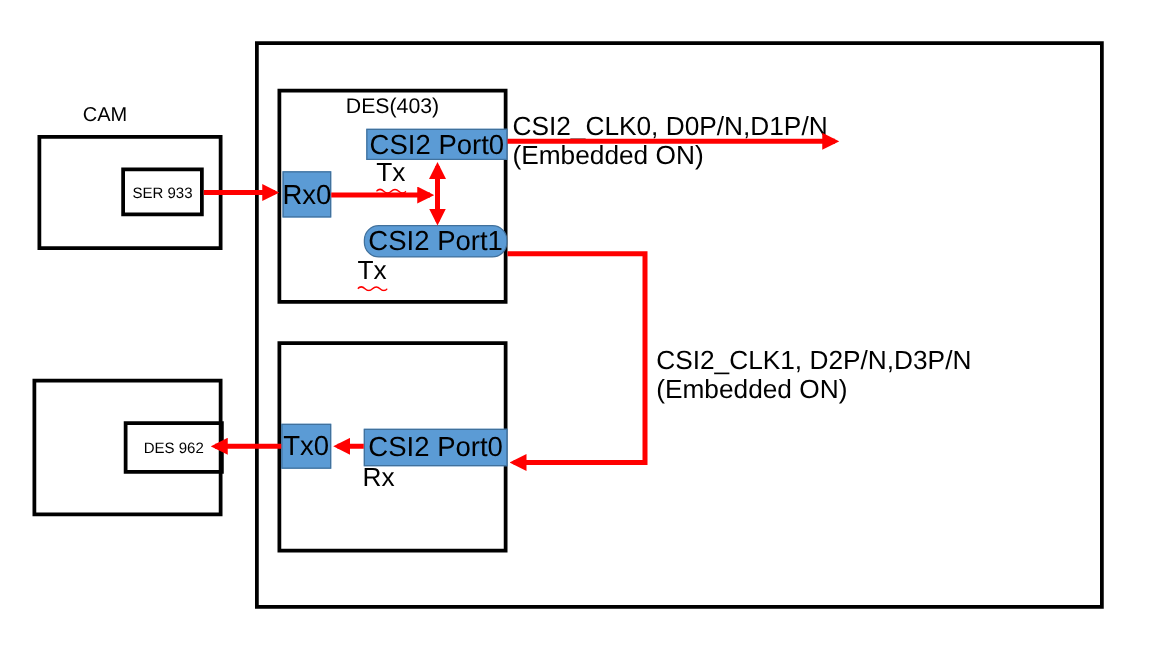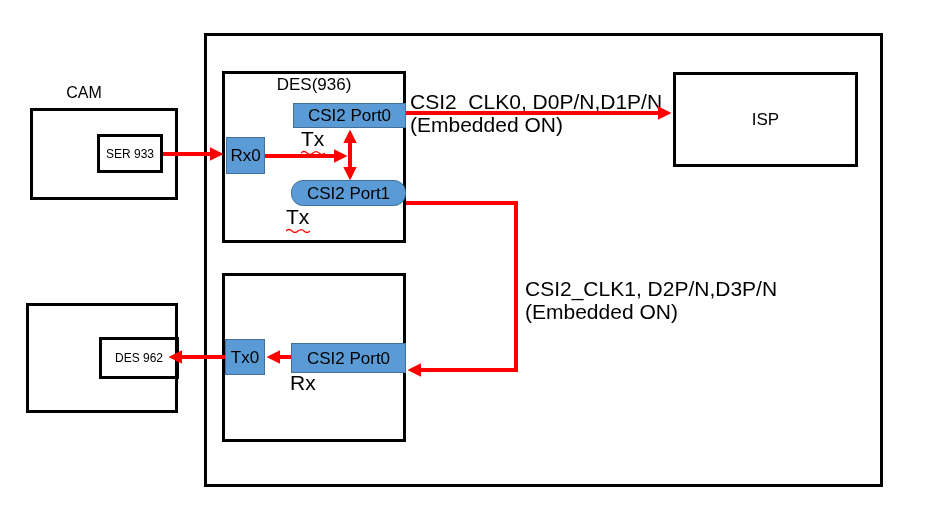--- a/index.html
+++ b/index.html
@@ -23,21 +23,21 @@
     background: transparent;
   }
   .port {
     position: absolute;
     background: var(--port-fill, #5B9BD5);
     border: 1px solid var(--port-border, #41719C);
     box-sizing: border-box;
     display: flex;
     align-items: center;
     justify-content: center;
-    font-size: 17px;
+    font-size: 22px;
     line-height: 1;
     white-space: nowrap;
     color: var(--text, #000000);
   }
   .lbl {
     position: absolute;
     font-size: 21px;
     line-height: 22px;
     white-space: nowrap;
     color: var(--text, #000000);
@@ -70,41 +70,38 @@
 
   <div class="title" style="left:20px; top:84px; width:128px; font-size:16px;">CAM</div>
   <div class="blackbox" style="left:30px; top:108px; width:148px; height:92px;"></div>
   <div class="blackbox center-flex" style="left:97px; top:134px; width:66px; height:39px;">
     <span class="chip-label">SER 933</span>
   </div>
 
   <div class="blackbox" style="left:204px; top:33px; width:679px; height:454px;"></div>
 
   <div class="blackbox" style="left:222px; top:71px; width:184px; height:172px;"></div>
-  <div class="title" style="left:222px; top:75px; width:184px;">DES(936)</div>
+  <div class="title" style="left:222px; top:75px; width:184px;">DES(403)</div>
   <div class="port" style="left:293px; top:103px; width:113px; height:25px;">CSI2 Port0</div>
   <div class="lbl" style="left:301px; top:128px;">Tx</div>
   <svg class="squiggle" style="left:301px; top:149px;" width="24" height="6" viewBox="0 0 24 6">
     <path class="sq-path" d="M0 4 Q3 1 6 4 T12 4 T18 4 T24 4" fill="none" stroke="#FF0000" stroke-width="1.2"></path>
   </svg>
   <div class="port" style="left:226px; top:137px; width:39px; height:37px;">Rx0</div>
   <div class="port" style="left:291px; top:180px; width:115px; height:26px;border-radius:12px;">CSI2 Port1</div>
   <div class="lbl" style="left:286px; top:206px;">Tx</div>
   <svg class="squiggle" style="left:286px; top:227px;" width="24" height="6" viewBox="0 0 24 6">
     <path class="sq-path" d="M0 4 Q3 1 6 4 T12 4 T18 4 T24 4" fill="none" stroke="#FF0000" stroke-width="1.2"></path>
   </svg>
 
   <div class="blackbox" style="left:222px; top:273px; width:184px; height:169px;"></div>
   <div class="port" style="left:225px; top:339px; width:40px; height:36px;">Tx0</div>
   <div class="port" style="left:291px; top:343px; width:115px; height:30px;">CSI2 Port0</div>
   <div class="lbl" style="left:290px; top:372px;">Rx</div>
 
-  <div class="blackbox center-flex" style="left:673px; top:72px; width:185px; height:95px;">
-    <span style="font-size:17px;">ISP</span>
-  </div>
 
   <div class="blackbox" style="left:26px; top:303px; width:152px; height:110px;"></div>
   <div class="blackbox center-flex" style="left:99px; top:337px; width:80px; height:42px; border-width:3.5px;">
     <span class="chip-label">DES 962</span>
   </div>
 
   <div class="lbl" style="left:410px; top:91px;">CSI2_CLK0, D0P/N,D1P/N</div>
   <div class="lbl" style="left:410px; top:114px;">(Embedded ON)</div>
   <div class="lbl" style="left:525px; top:278px;">CSI2_CLK1, D2P/N,D3P/N</div>
   <div class="lbl" style="left:525px; top:301px;">(Embedded ON)</div>

